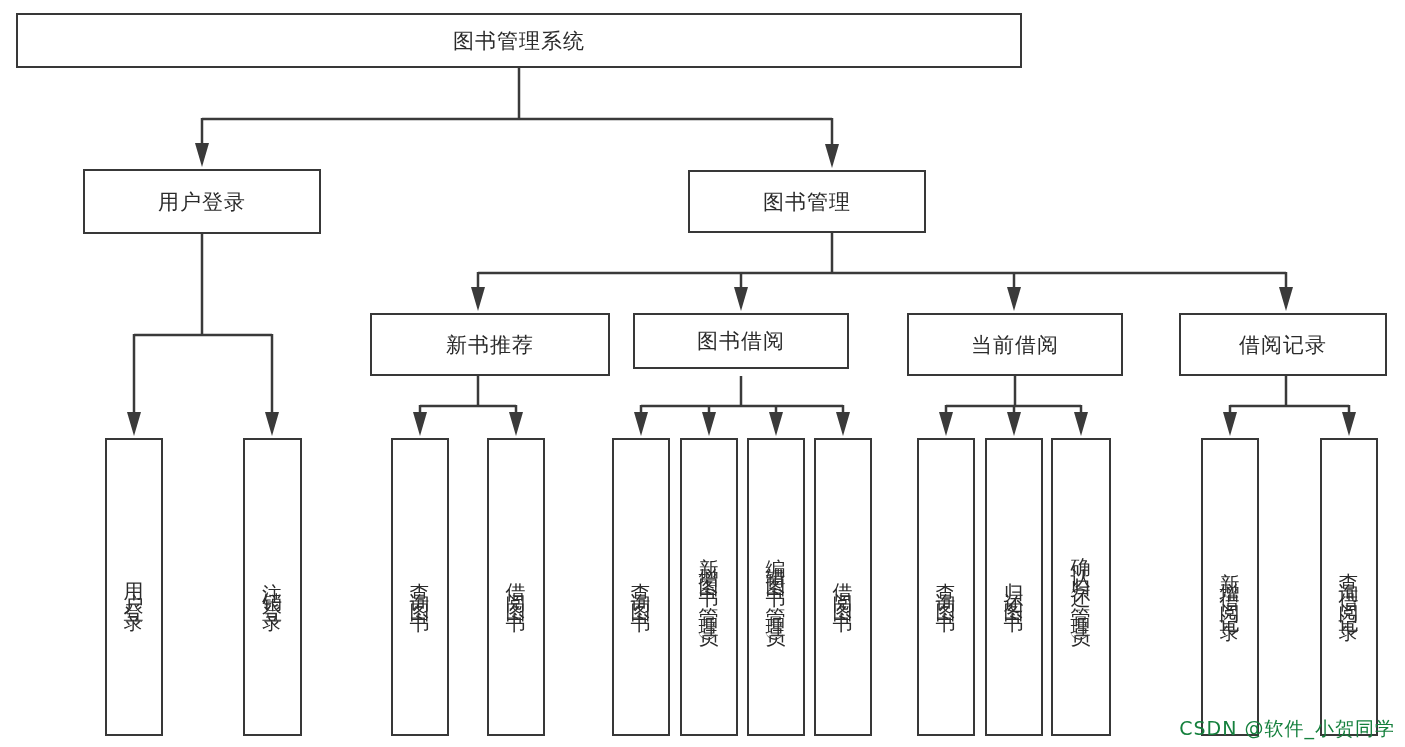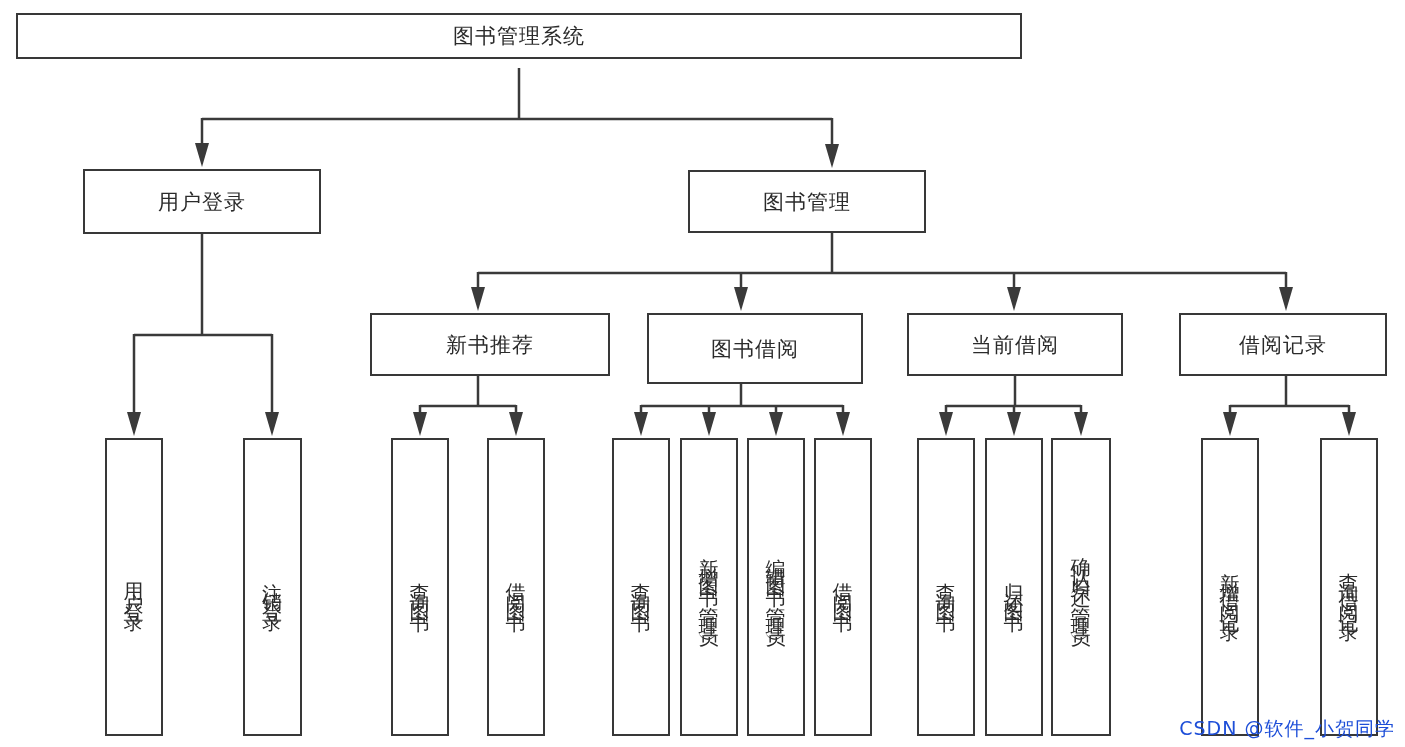--- a/index.html
+++ b/index.html
@@ -28,21 +28,21 @@
     writing-mode:vertical-rl;
     text-orientation:mixed;
     letter-spacing:10px;
     line-height:1;
   }
   .watermark {
     position:absolute;
     right:10px;
     bottom:5px;
     font-size:19px;
-    color:#1d4ed8;
+    color:#15803d;
     letter-spacing:1px;
     z-index:5;
     white-space:nowrap;
   }
 </style>
 </head>
 <body>
 
 <div class="canvas">
 
@@ -105,35 +105,35 @@
       <polygon points="776,436 769,412 783,412"></polygon>
       <polygon points="843,436 836,412 850,412"></polygon>
       <polygon points="946,436 939,412 953,412"></polygon>
       <polygon points="1014,436 1007,412 1021,412"></polygon>
       <polygon points="1081,436 1074,412 1088,412"></polygon>
       <polygon points="1230,436 1223,412 1237,412"></polygon>
       <polygon points="1349,436 1342,412 1356,412"></polygon>
     </g>
   </svg>
 
-  <div class="node h" style="left:16px;top:13px;width:1006px;height:46px">
+  <div class="node h" style="left:16px;top:13px;width:1006px;height:55px">
     <span>图书管理系统</span>
   </div>
 
   <div class="node h" style="left:83px;top:169px;width:238px;height:65px">
     <span>用户登录</span>
   </div>
   <div class="node h" style="left:688px;top:170px;width:238px;height:63px">
     <span>图书管理</span>
   </div>
 
   <div class="node h" style="left:370px;top:313px;width:240px;height:63px">
     <span>新书推荐</span>
   </div>
-  <div class="node h" style="left:647px;top:313px;width:216px;height:71px">
+  <div class="node h" style="left:633px;top:313px;width:216px;height:56px">
     <span>图书借阅</span>
   </div>
   <div class="node h" style="left:907px;top:313px;width:216px;height:63px">
     <span>当前借阅</span>
   </div>
   <div class="node h" style="left:1179px;top:313px;width:208px;height:63px">
     <span>借阅记录</span>
   </div>
 
   <div class="node v" style="left:105px;top:438px;width:58px;height:298px">

